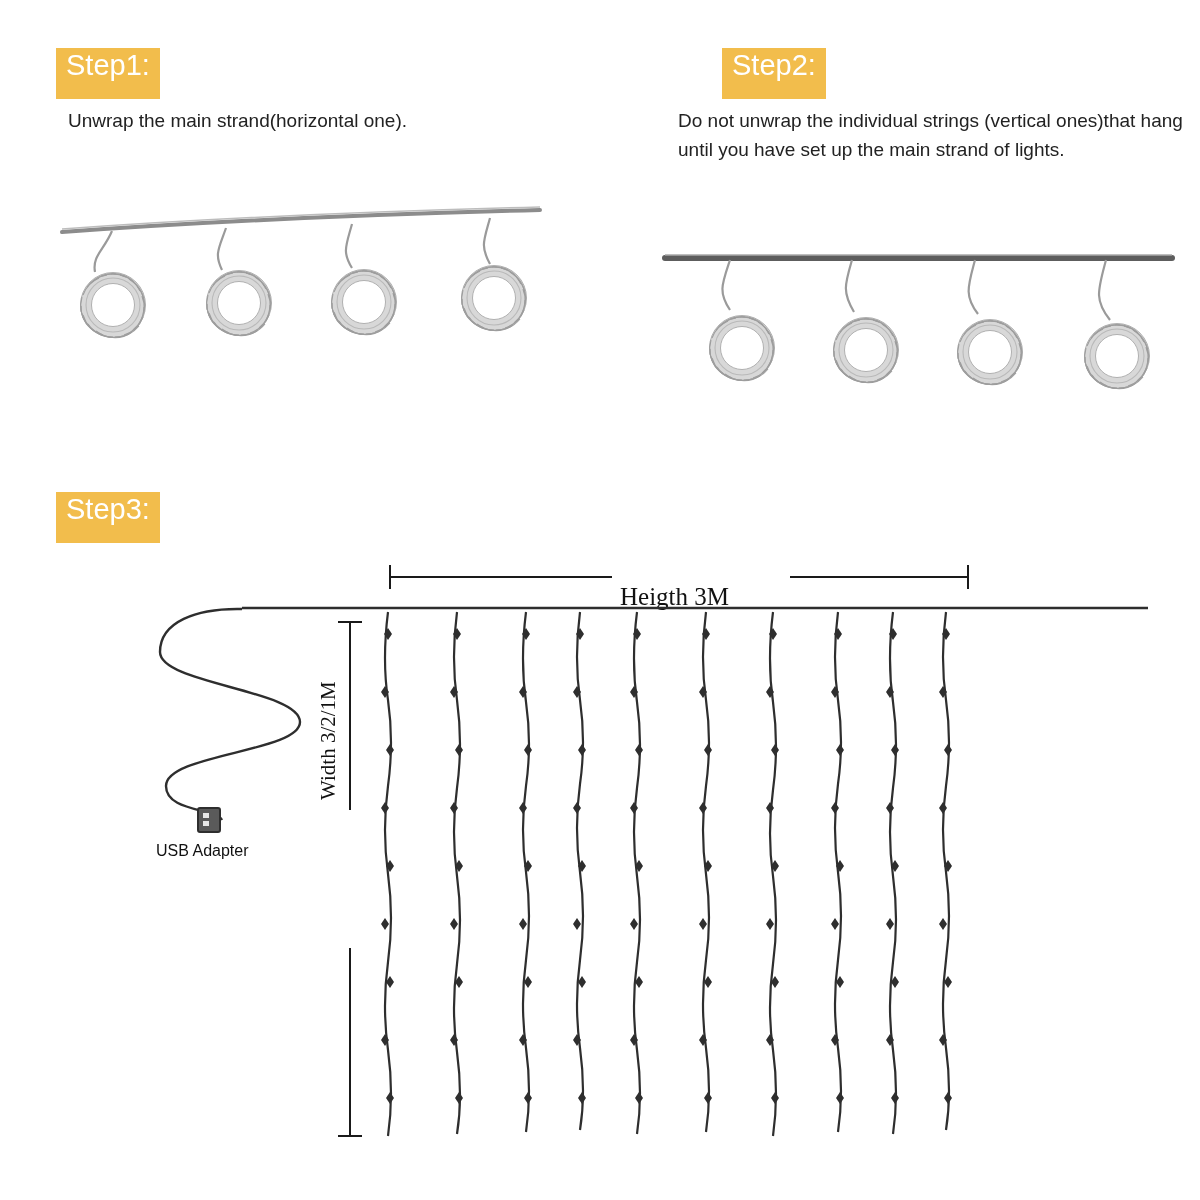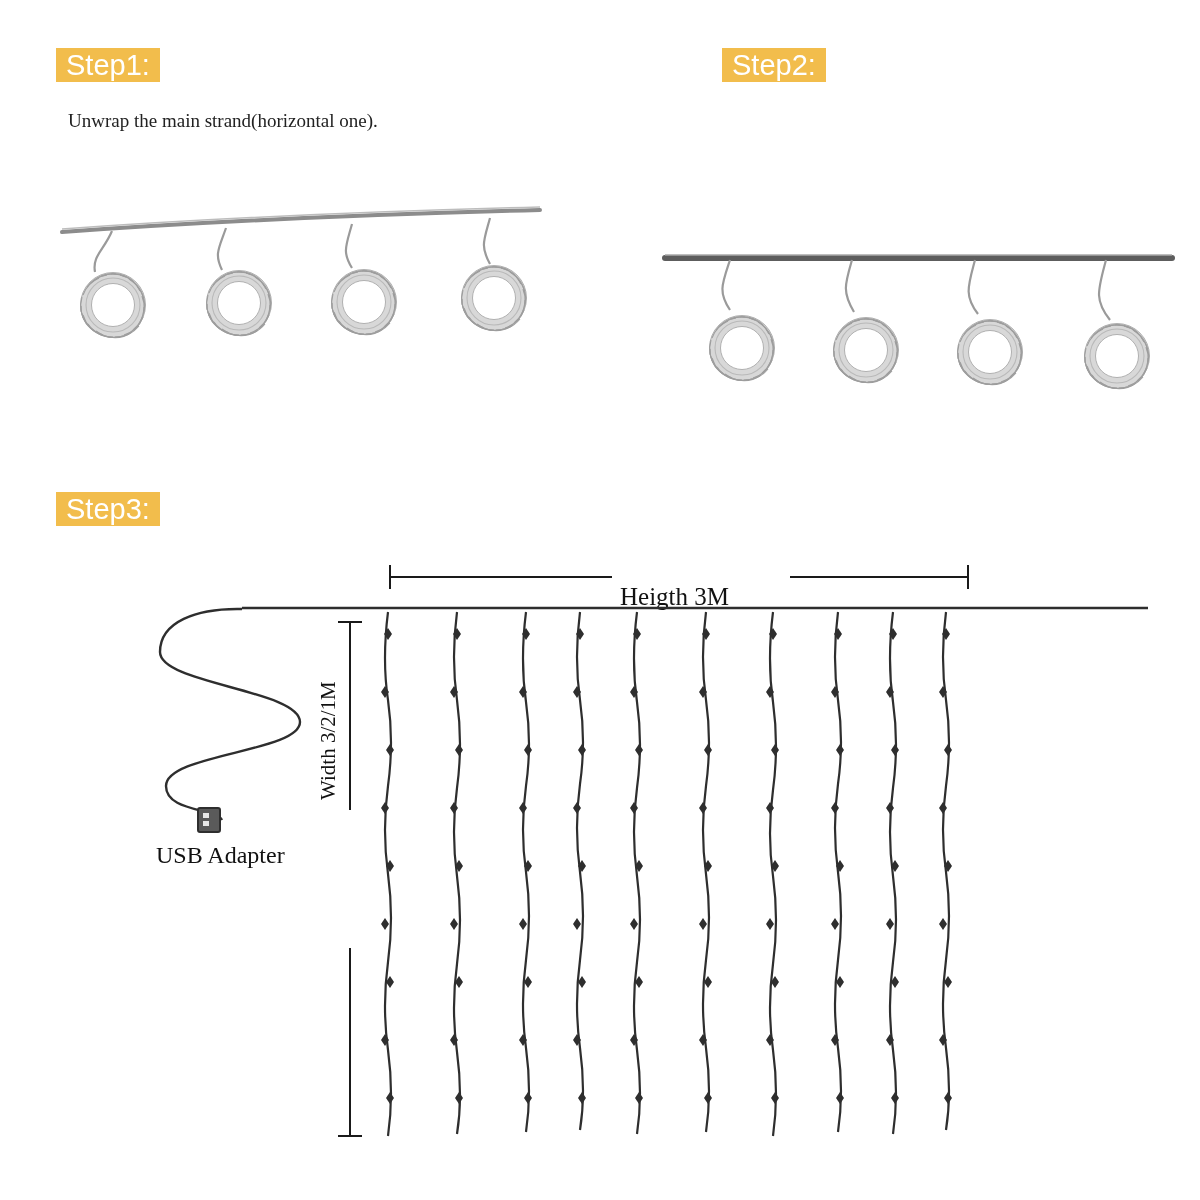--- a/index.html
+++ b/index.html
@@ -21,31 +21,30 @@
     height: 1200px;
   }
 
   
   .step-tag {
     position: absolute;
     background: #f2bd4c;
     color: #ffffff;
     font-size: 29px;
     font-weight: 400;
-    padding: 2px 10px 2px 10px;
+    padding: 2px 10px 19px 10px;
     line-height: 1.05;
     letter-spacing: 0px;
     white-space: nowrap;
   }
   .step-body {
     position: absolute;
     font-size: 19px;
     line-height: 1.55;
     color: #222222;
-    font-family: Liberation Serif, serif;
   }
 
   #step1-tag { left: 56px; top: 48px; }
   #step1-text { left: 68px; top: 106px; width: 560px; }
 
   #step2-tag { left: 678px; top: 48px; margin-left: 44px; }
   #step2-text { left: 678px; top: 106px; width: 520px; }
 
   #step3-tag { left: 56px; top: 492px; }
   #step3-text { left: 188px; top: 500px; width: 700px; font-size: 19px; }
@@ -71,33 +70,34 @@
   #label-width {
     left: 316px;
     top: 800px;
     transform: rotate(-90deg);
     transform-origin: left top;
     font-size: 21px;
   }
   #label-usb {
     left: 156px;
     top: 842px;
-    font-size: 24px;
-    font-family: Liberation Serif, serif;
+    font-size: 16px;
+    font-family: Liberation Sans, sans-serif;
   }
 </style>
 </head>
 <body>
 
 <div class="page">
 
   <div class="step-tag" id="step1-tag">Step1:</div>
   <div class="step-body" id="step1-text">Unwrap the main strand(horizontal one).</div>
 
   <div class="step-tag" id="step2-tag">Step2:</div>
+  <div class="step-body" id="step2-text">Do not unwrap the individual strings (vertical ones)that hang until you have set up the main strand of lights.</div>
 
   <div class="step-tag" id="step3-tag">Step3:</div>
 
   <div class="dim-label" id="label-height">Heigth 3M</div>
   <div class="dim-label" id="label-width">Width 3/2/1M</div>
   <div class="dim-label" id="label-usb">USB Adapter</div>
 
   <svg class="art" viewBox="0 0 1200 1200">
     <defs>
 

